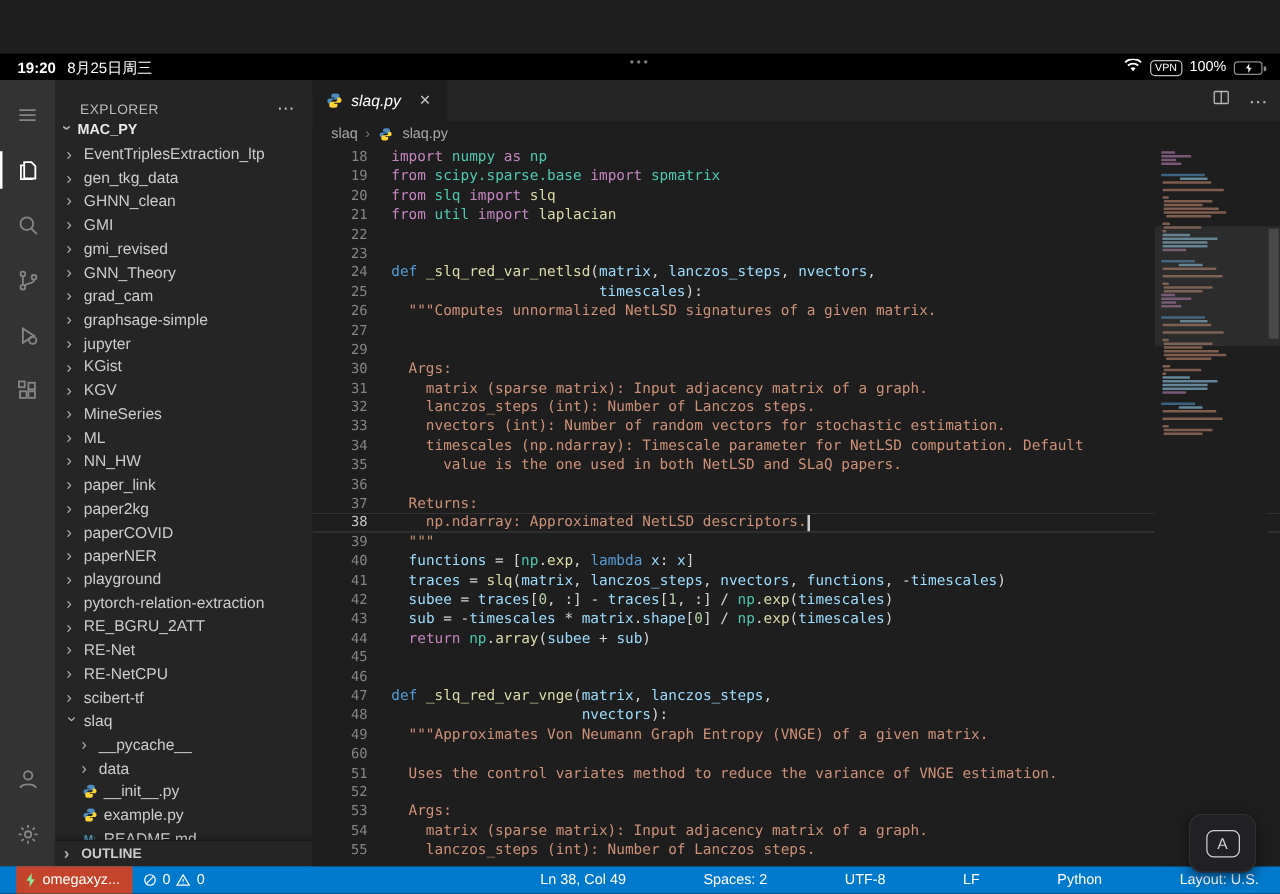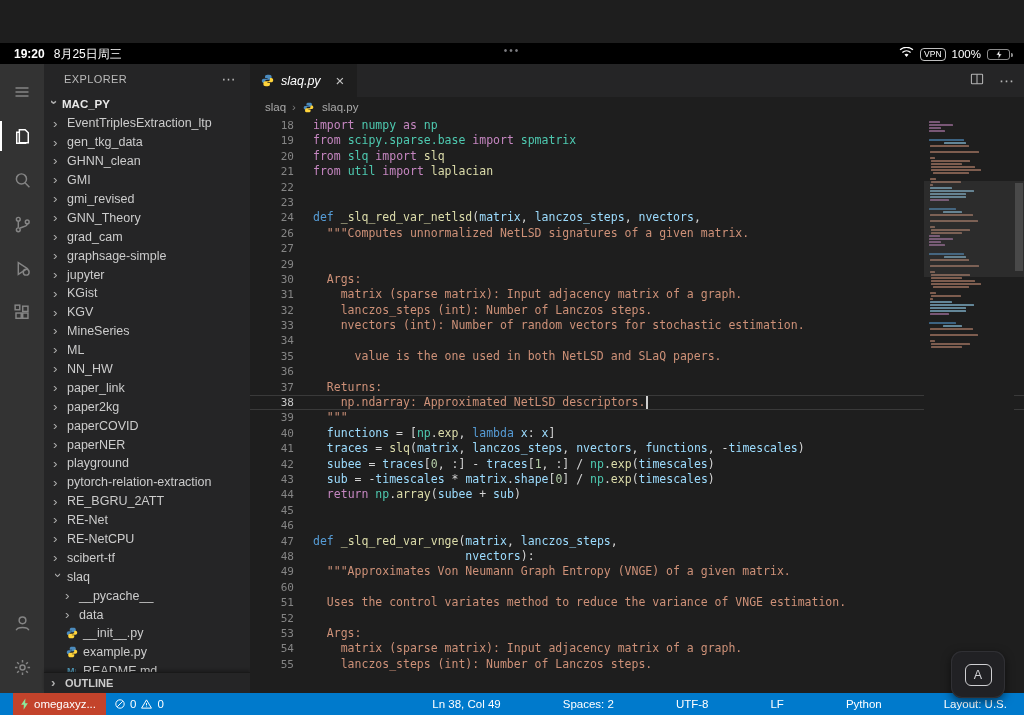--- a/index.html
+++ b/index.html
@@ -36,21 +36,21 @@
   .vs-main{flex:1;display:flex;min-height:0;}
 
   .activitybar{width:44px;background:#333333;display:flex;flex-direction:column;align-items:center;padding-top:6px;flex:0 0 44px;}
   .ab-icon{width:44px;height:44px;display:flex;align-items:center;justify-content:center;color:#858585;position:relative;}
   .ab-icon.active{color:#ffffff;}
   .ab-icon.active:before{content:"";position:absolute;left:0;top:7px;bottom:7px;width:2px;background:#fff;}
   .ab-bottom{margin-top:auto;display:flex;flex-direction:column;align-items:center;padding-bottom:4px;}
   .ab-icon svg{stroke:currentColor;fill:none;stroke-width:1.4;}
 
   .sidebar{width:206px;background:#252526;display:flex;flex-direction:column;min-height:0;color:#cccccc;flex:0 0 206px;}
-  .sb-header{height:30px;display:flex;align-items:center;justify-content:space-between;padding:0 14px 0 20px;font-size:11px;letter-spacing:.4px;color:#bbbbbb;}
+  .sb-header{height:30px;display:flex;align-items:flex-end;justify-content:space-between;padding:0 14px 0 20px;font-size:11px;letter-spacing:.4px;color:#bbbbbb;}
   .sb-header .more{color:#bbb;font-size:14px;}
   .sb-section{height:20px;display:flex;align-items:center;font-size:11.5px;font-weight:bold;color:#e9e9e9;padding-left:5px;gap:3px;}
   .tree{flex:1;overflow:hidden;font-size:12.5px;}
   .tree-row{height:18.9px;display:flex;align-items:center;padding-left:9px;gap:4px;color:#cccccc;white-space:nowrap;overflow:hidden;}
   .tree-row.lvl1{padding-left:21px;}
   .chev{color:#aeaeae;font-size:13.5px;width:10px;flex:0 0 10px;display:inline-block;transform-origin:45% 55%;line-height:1;}
   .chev.open{transform:rotate(90deg);}
   .ficon{width:14px;flex:0 0 14px;display:flex;justify-content:center;align-items:center;}
   .md-ic{color:#519aba;font-size:9px;font-weight:bold;letter-spacing:-1px;}
   .outline-row{height:21px;border-top:1px solid #191919;box-shadow:0 -2px 3px rgba(0,0,0,.25);display:flex;align-items:center;font-size:11px;font-weight:bold;color:#cccccc;gap:4px;padding-left:7px;}
@@ -408,28 +408,29 @@
 
         <div class="code-wrap">
           <div class="code-lines" id="code-lines">
               <div class="code-row"><span class="ln">18</span><span class="code-text"><span class="tk-kw">import</span><span class="tk-pl"> </span><span class="tk-md">numpy</span><span class="tk-pl"> </span><span class="tk-kw">as</span><span class="tk-pl"> </span><span class="tk-md">np</span></span></div>
               <div class="code-row"><span class="ln">19</span><span class="code-text"><span class="tk-kw">from</span><span class="tk-pl"> </span><span class="tk-md">scipy.sparse.base</span><span class="tk-pl"> </span><span class="tk-kw">import</span><span class="tk-pl"> </span><span class="tk-md">spmatrix</span></span></div>
               <div class="code-row"><span class="ln">20</span><span class="code-text"><span class="tk-kw">from</span><span class="tk-pl"> </span><span class="tk-md">slq</span><span class="tk-pl"> </span><span class="tk-kw">import</span><span class="tk-pl"> </span><span class="tk-fn">slq</span></span></div>
               <div class="code-row"><span class="ln">21</span><span class="code-text"><span class="tk-kw">from</span><span class="tk-pl"> </span><span class="tk-md">util</span><span class="tk-pl"> </span><span class="tk-kw">import</span><span class="tk-pl"> </span><span class="tk-fn">laplacian</span></span></div>
               <div class="code-row"><span class="ln">22</span><span class="code-text"></span></div>
               <div class="code-row"><span class="ln">23</span><span class="code-text"></span></div>
               <div class="code-row"><span class="ln">24</span><span class="code-text"><span class="tk-df">def</span><span class="tk-pl"> </span><span class="tk-fn">_slq_red_var_netlsd</span><span class="tk-pl">(</span><span class="tk-vr">matrix</span><span class="tk-pl">, </span><span class="tk-vr">lanczos_steps</span><span class="tk-pl">, </span><span class="tk-vr">nvectors</span><span class="tk-pl">,</span></span></div>
+              <div class="code-row"><span class="ln">25</span><span class="code-text"><span class="tk-pl">                        </span><span class="tk-vr">timescales</span><span class="tk-pl">):</span></span></div>
               <div class="code-row"><span class="ln">26</span><span class="code-text"><span class="tk-st">  """Computes unnormalized NetLSD signatures of a given matrix.</span></span></div>
               <div class="code-row"><span class="ln">27</span><span class="code-text"></span></div>
               <div class="code-row"><span class="ln">29</span><span class="code-text"></span></div>
               <div class="code-row"><span class="ln">30</span><span class="code-text"><span class="tk-st">  Args:</span></span></div>
               <div class="code-row"><span class="ln">31</span><span class="code-text"><span class="tk-st">    matrix (sparse matrix): Input adjacency matrix of a graph.</span></span></div>
               <div class="code-row"><span class="ln">32</span><span class="code-text"><span class="tk-st">    lanczos_steps (int): Number of Lanczos steps.</span></span></div>
               <div class="code-row"><span class="ln">33</span><span class="code-text"><span class="tk-st">    nvectors (int): Number of random vectors for stochastic estimation.</span></span></div>
-              <div class="code-row"><span class="ln">34</span></div>
+              <div class="code-row"><span class="ln">34</span><span class="code-text"><span class="tk-st">    timescales (np.ndarray): Timescale parameter for NetLSD computation. Default</span></span></div>
               <div class="code-row"><span class="ln">35</span><span class="code-text"><span class="tk-st">      value is the one used in both NetLSD and SLaQ papers.</span></span></div>
               <div class="code-row"><span class="ln">36</span><span class="code-text"></span></div>
               <div class="code-row"><span class="ln">37</span><span class="code-text"><span class="tk-st">  Returns:</span></span></div>
               <div class="code-row active"><span class="ln">38</span><span class="code-text"><span class="tk-st">    np.ndarray: Approximated NetLSD descriptors.</span><span class="cursor"></span></span></div>
               <div class="code-row"><span class="ln">39</span><span class="code-text"><span class="tk-st">  """</span></span></div>
               <div class="code-row"><span class="ln">40</span><span class="code-text"><span class="tk-pl">  </span><span class="tk-vr">functions</span><span class="tk-pl"> = [</span><span class="tk-md">np</span><span class="tk-pl">.</span><span class="tk-fn">exp</span><span class="tk-pl">, </span><span class="tk-df">lambda</span><span class="tk-pl"> </span><span class="tk-vr">x</span><span class="tk-pl">: </span><span class="tk-vr">x</span><span class="tk-pl">]</span></span></div>
               <div class="code-row"><span class="ln">41</span><span class="code-text"><span class="tk-pl">  </span><span class="tk-vr">traces</span><span class="tk-pl"> = </span><span class="tk-fn">slq</span><span class="tk-pl">(</span><span class="tk-vr">matrix</span><span class="tk-pl">, </span><span class="tk-vr">lanczos_steps</span><span class="tk-pl">, </span><span class="tk-vr">nvectors</span><span class="tk-pl">, </span><span class="tk-vr">functions</span><span class="tk-pl">, -</span><span class="tk-vr">timescales</span><span class="tk-pl">)</span></span></div>
               <div class="code-row"><span class="ln">42</span><span class="code-text"><span class="tk-pl">  </span><span class="tk-vr">subee</span><span class="tk-pl"> = </span><span class="tk-vr">traces</span><span class="tk-pl">[</span><span class="tk-nm">0</span><span class="tk-pl">, :] - </span><span class="tk-vr">traces</span><span class="tk-pl">[</span><span class="tk-nm">1</span><span class="tk-pl">, :] / </span><span class="tk-md">np</span><span class="tk-pl">.</span><span class="tk-fn">exp</span><span class="tk-pl">(</span><span class="tk-vr">timescales</span><span class="tk-pl">)</span></span></div>
               <div class="code-row"><span class="ln">43</span><span class="code-text"><span class="tk-pl">  </span><span class="tk-vr">sub</span><span class="tk-pl"> = -</span><span class="tk-vr">timescales</span><span class="tk-pl"> * </span><span class="tk-vr">matrix</span><span class="tk-pl">.</span><span class="tk-vr">shape</span><span class="tk-pl">[</span><span class="tk-nm">0</span><span class="tk-pl">] / </span><span class="tk-md">np</span><span class="tk-pl">.</span><span class="tk-fn">exp</span><span class="tk-pl">(</span><span class="tk-vr">timescales</span><span class="tk-pl">)</span></span></div>
               <div class="code-row"><span class="ln">44</span><span class="code-text"><span class="tk-pl">  </span><span class="tk-kw">return</span><span class="tk-pl"> </span><span class="tk-md">np</span><span class="tk-pl">.</span><span class="tk-fn">array</span><span class="tk-pl">(</span><span class="tk-vr">subee</span><span class="tk-pl"> + </span><span class="tk-vr">sub</span><span class="tk-pl">)</span></span></div>

